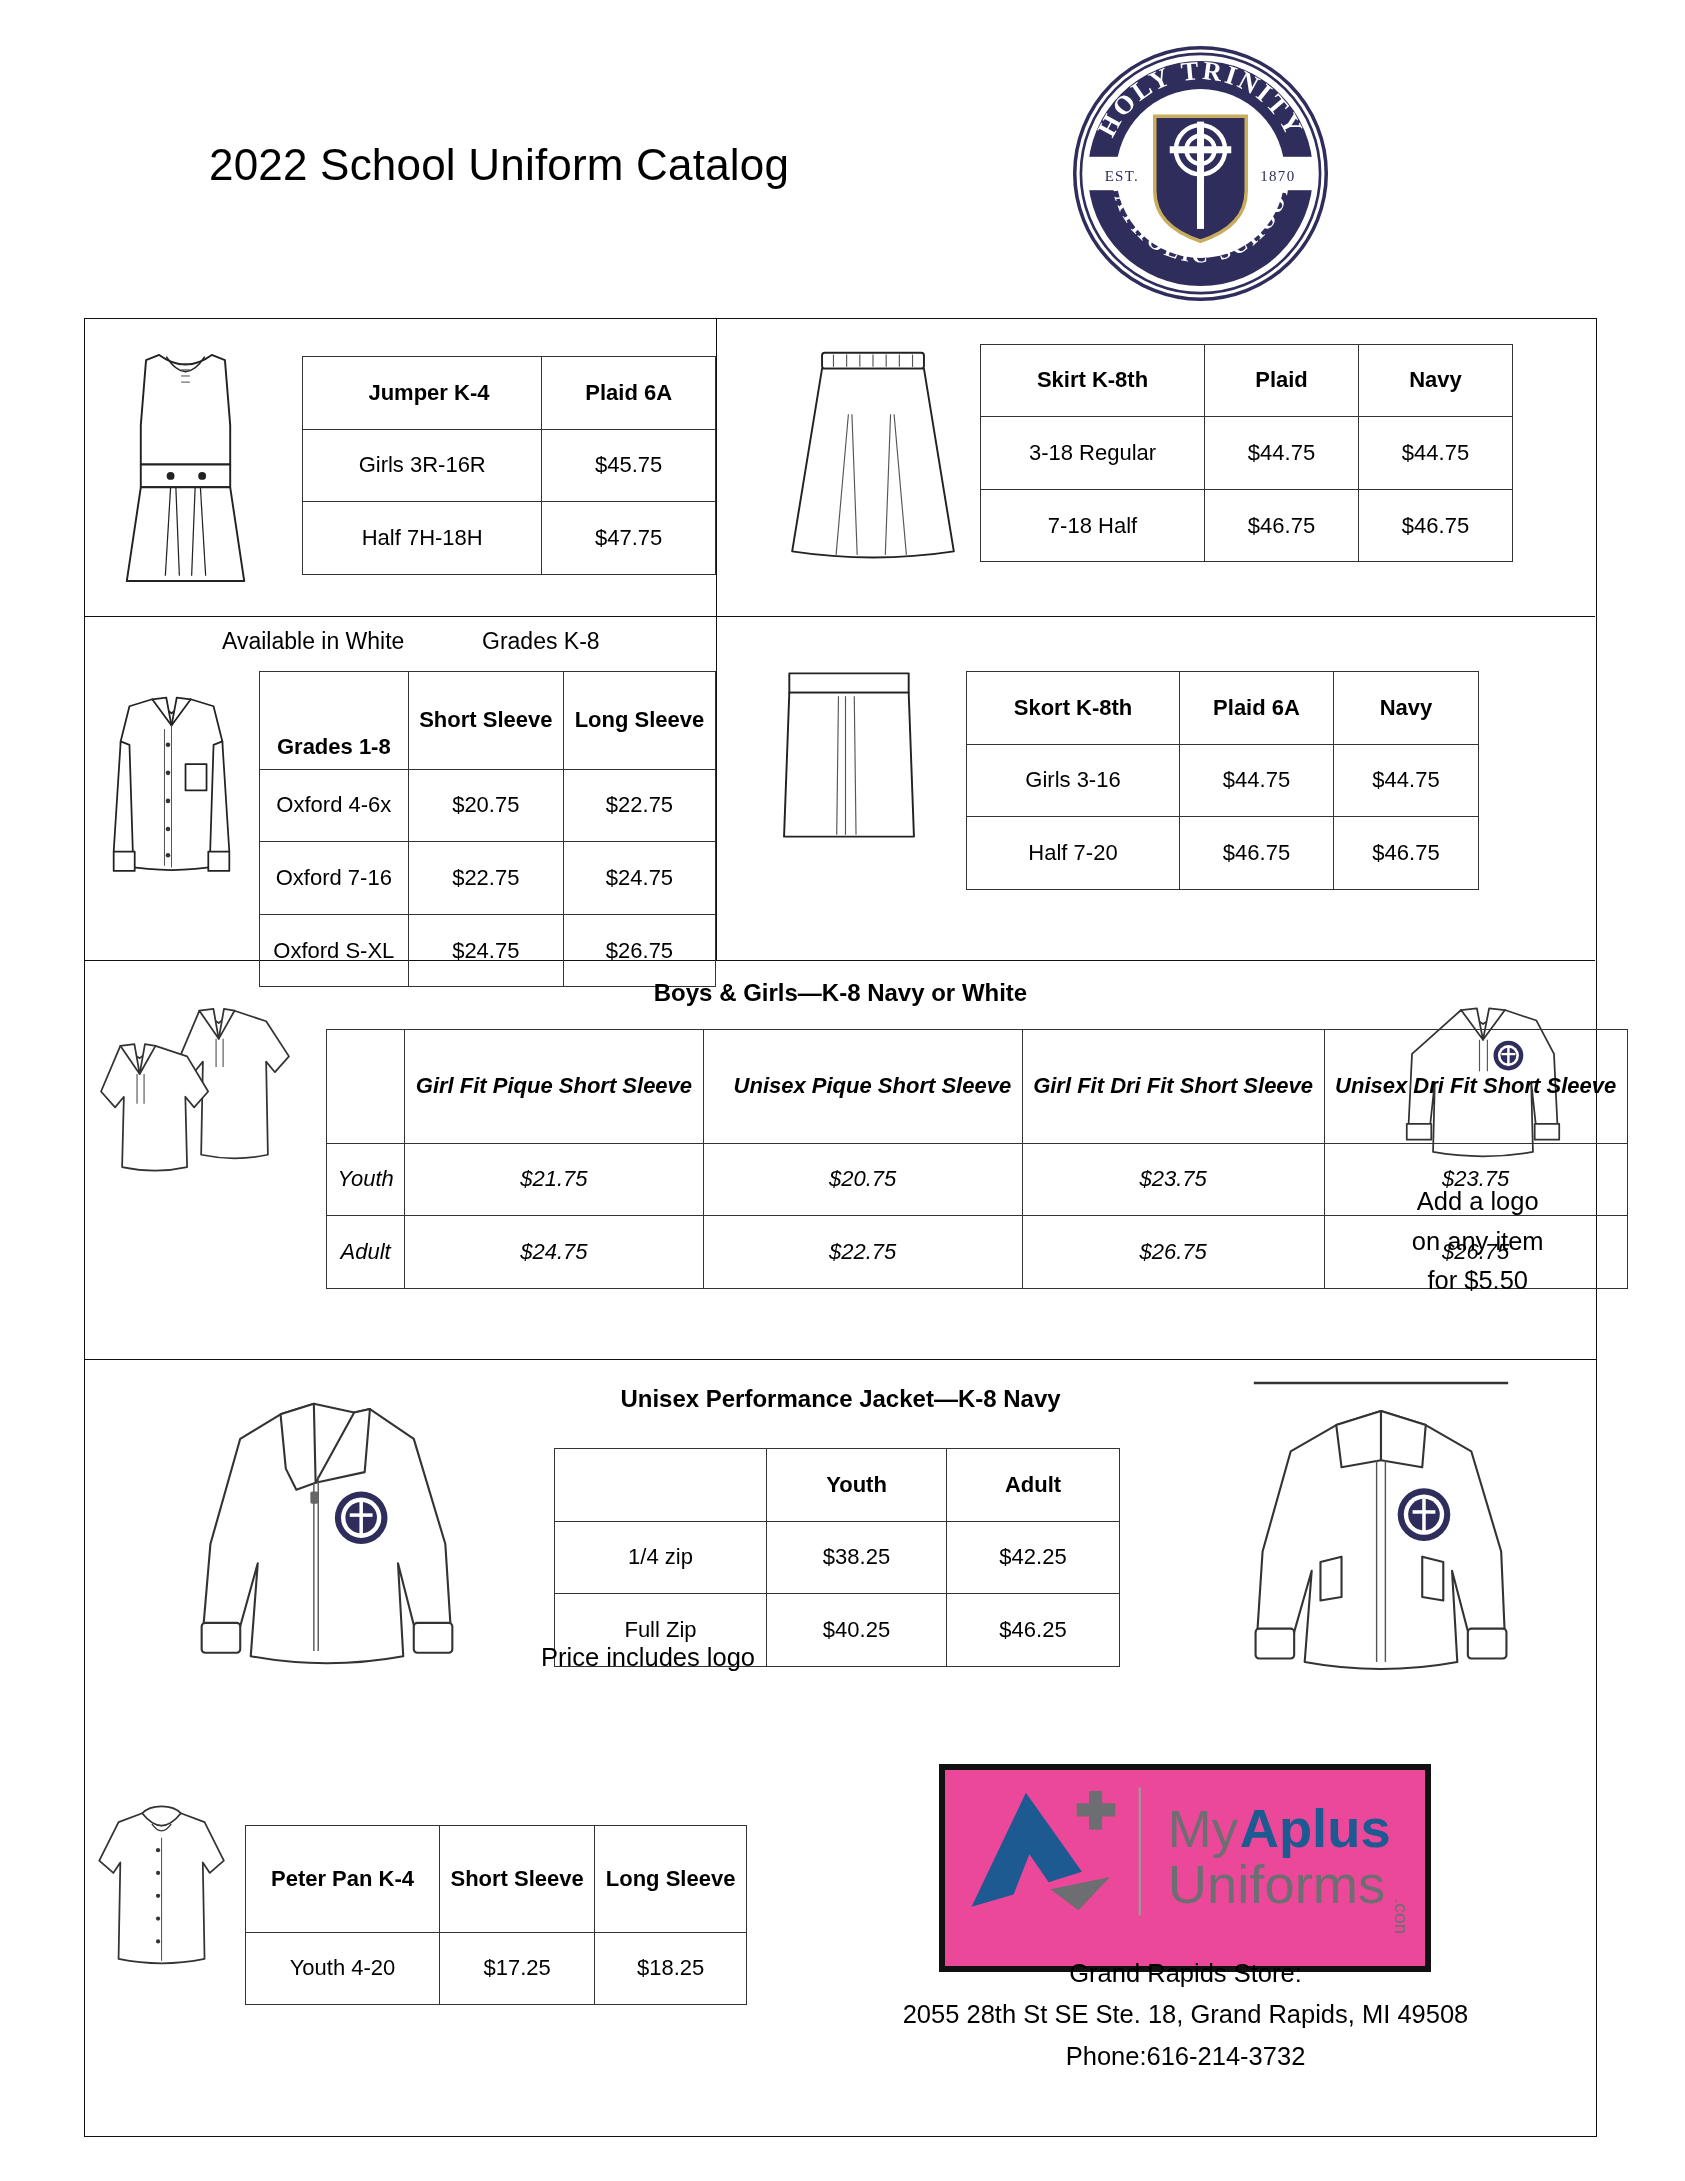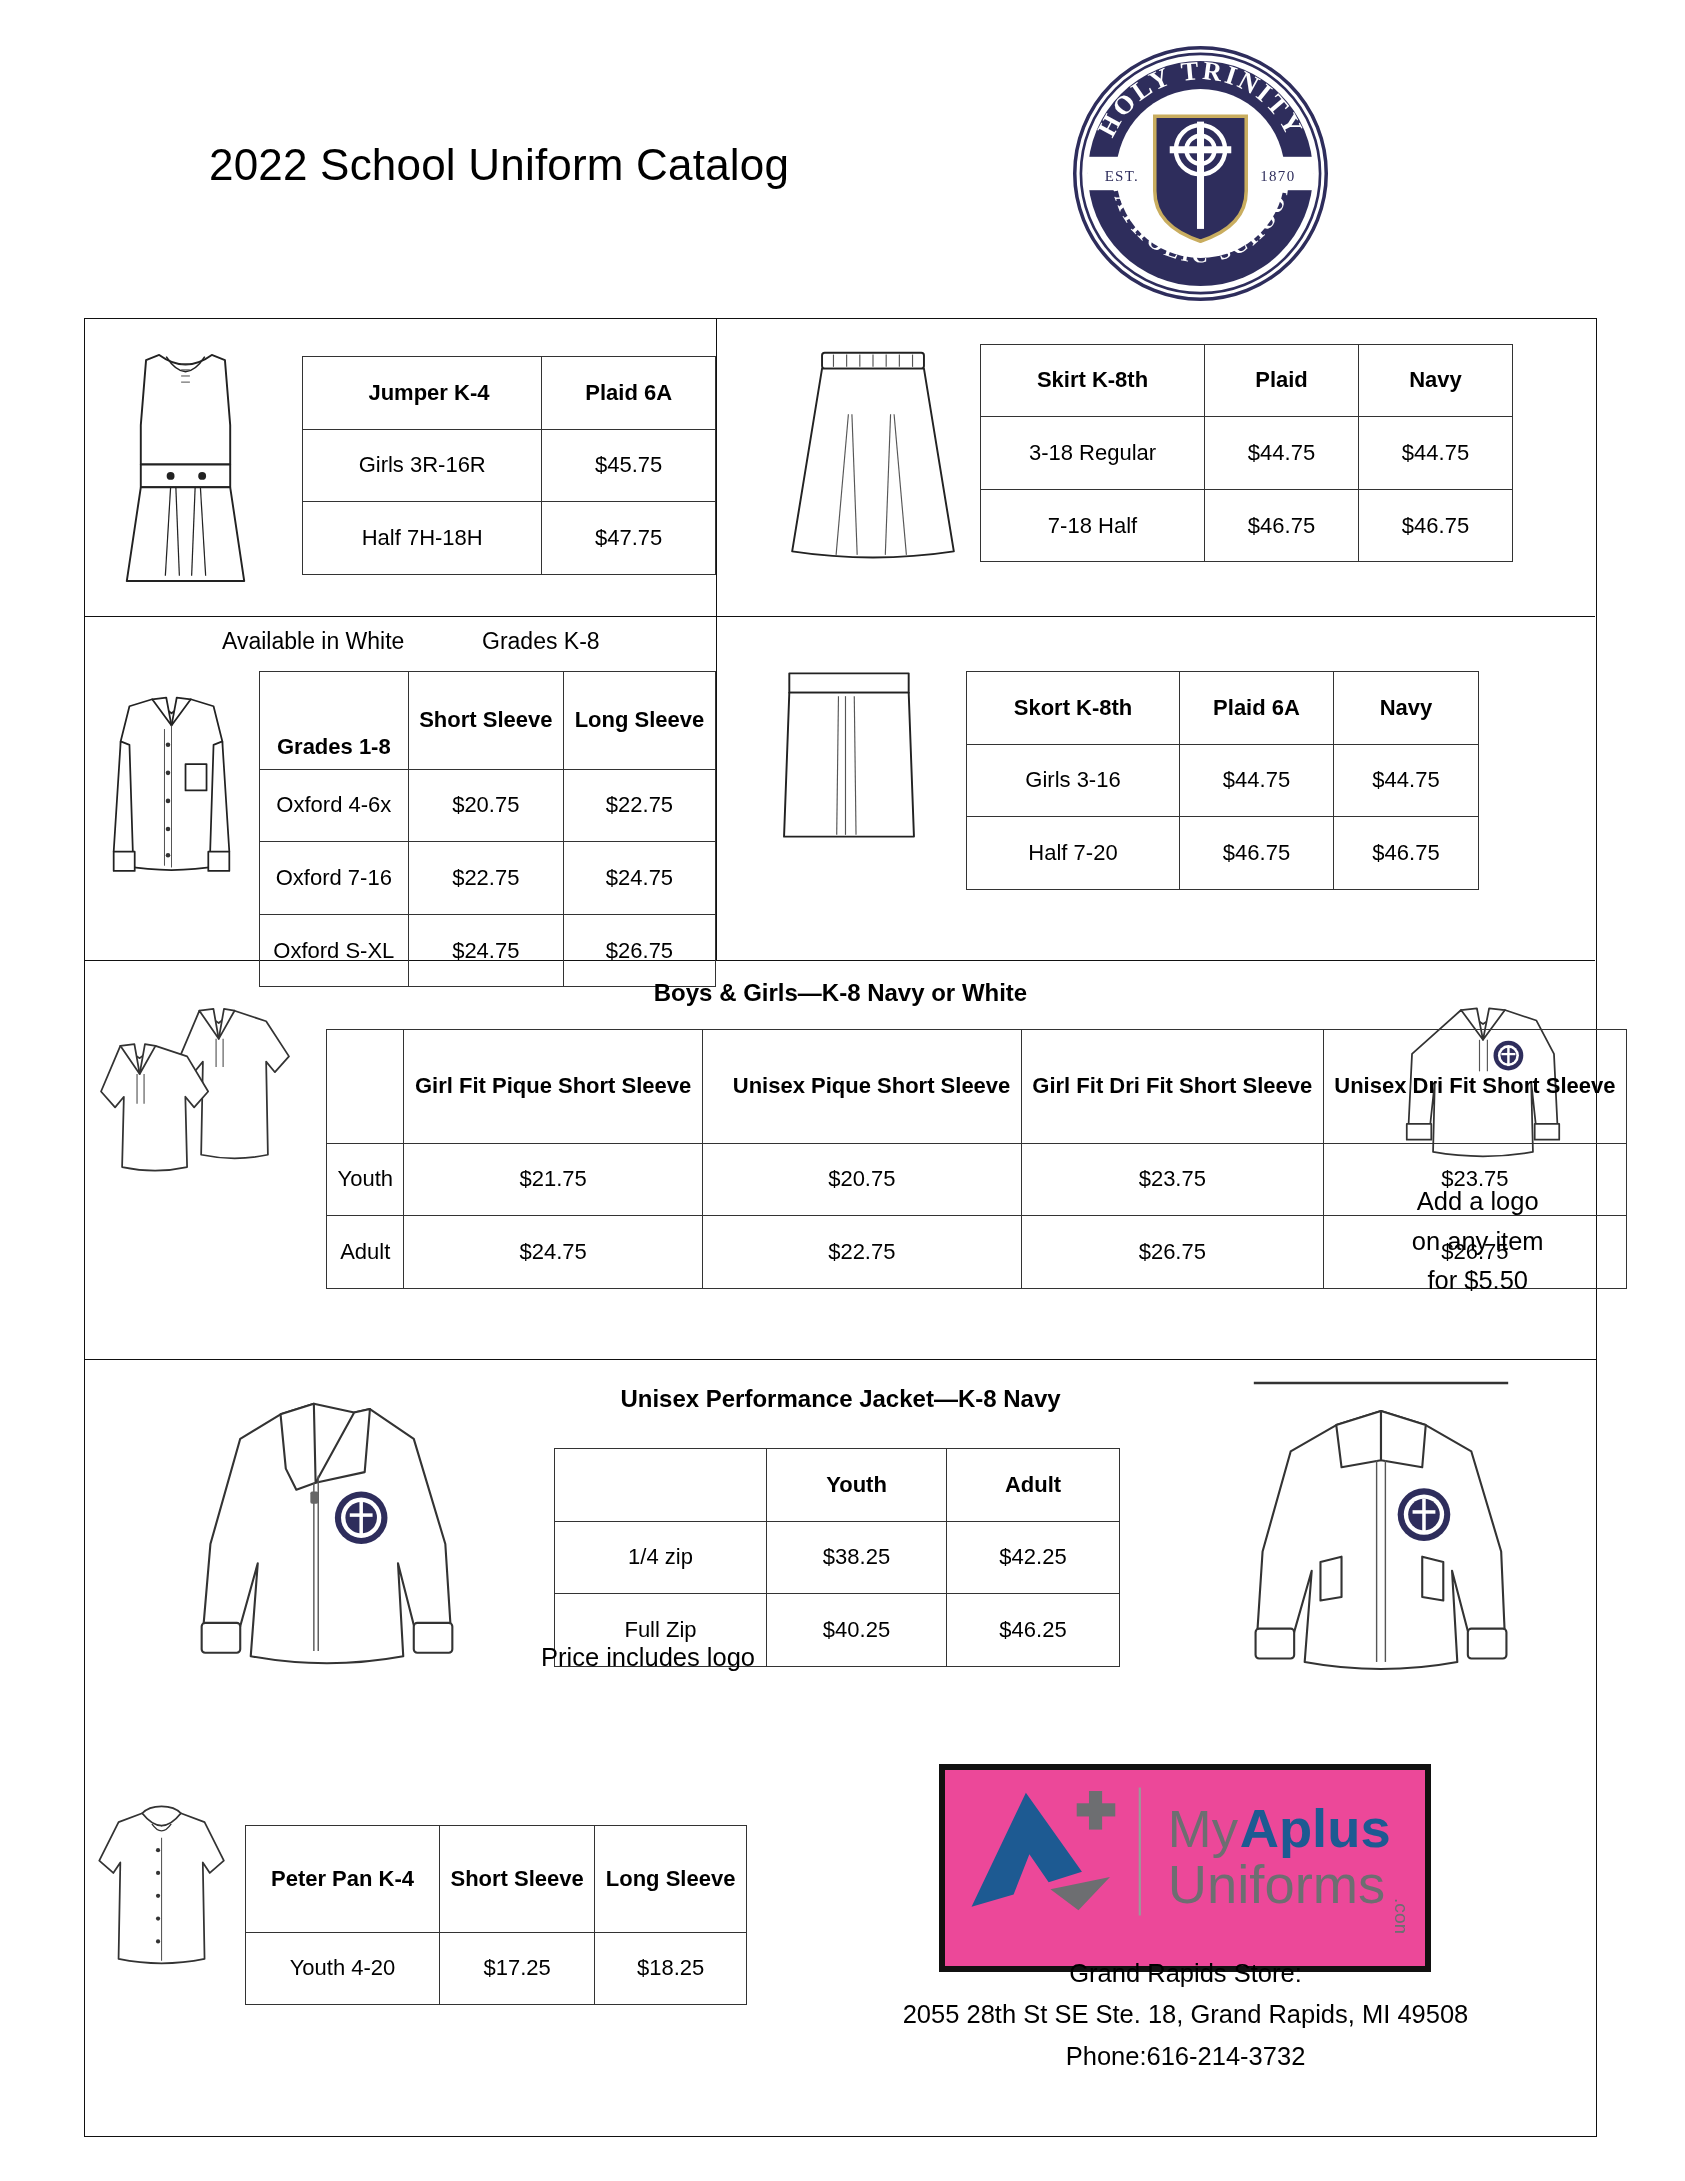--- a/index.html
+++ b/index.html
@@ -311,21 +311,21 @@
       </g>
       <g>
         <circle cx="134" cy="62" r="17" fill="#2e2d5c"></circle>
         <circle cx="134" cy="62" r="12" fill="#fff"></circle>
         <circle cx="134" cy="62" r="9" fill="#2e2d5c"></circle>
         <rect x="132.6" y="52" width="2.8" height="22" fill="#fff"></rect>
         <rect x="126" y="59" width="16" height="2.6" fill="#fff"></rect>
       </g>
     </svg>
 
-    <table class="pt" style="position:absolute;left:241px;top:68px;">
+    <table class="pt" style="position:absolute;left:241px;top:68px;font-style:italic;">
       <tbody>
           <tr>
         <th style="width:88px;height:95px;"></th>
         <th style="width:195px;height:95px;">Girl Fit  Pique Short Sleeve</th>
         <th style="width:183px;height:95px;padding-left:30px;">Unisex Pique Short Sleeve</th>
         <th style="width:195px;height:95px;">Girl Fit Dri Fit Short Sleeve</th>
         <th style="width:195px;height:95px;">Unisex Dri Fit Short Sleeve</th>
       </tr>
       <tr>
         <td class="tall">Youth</td>

